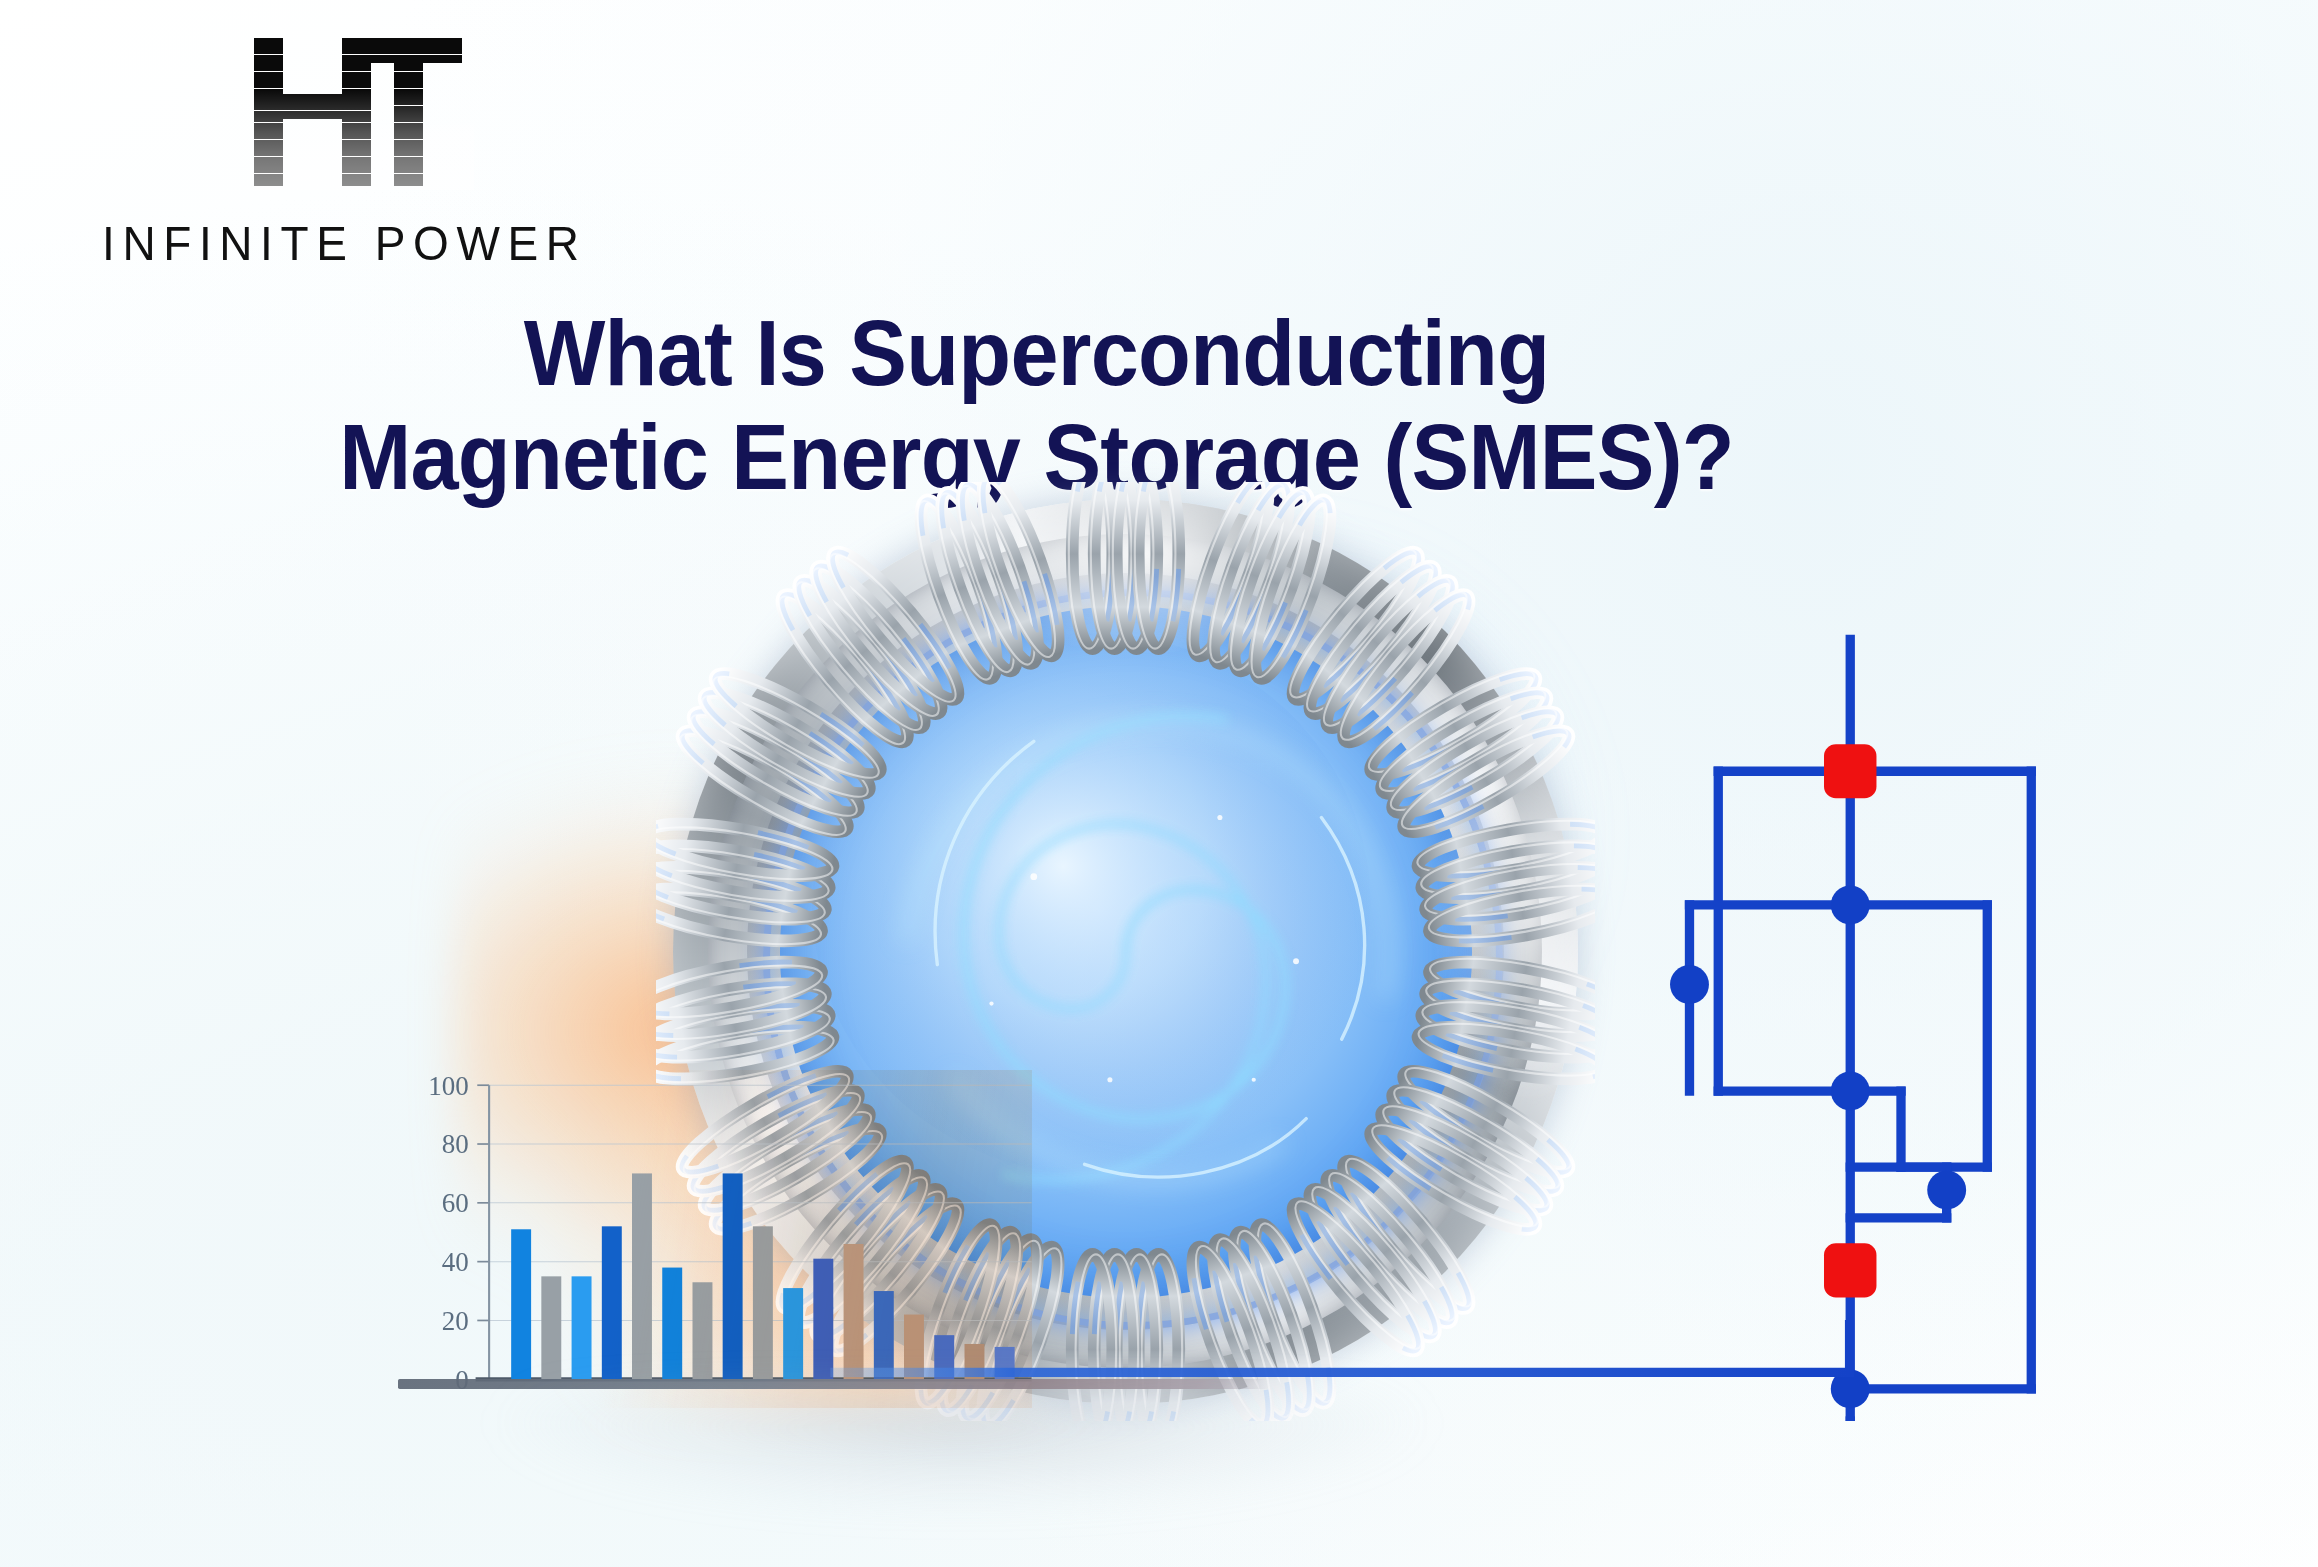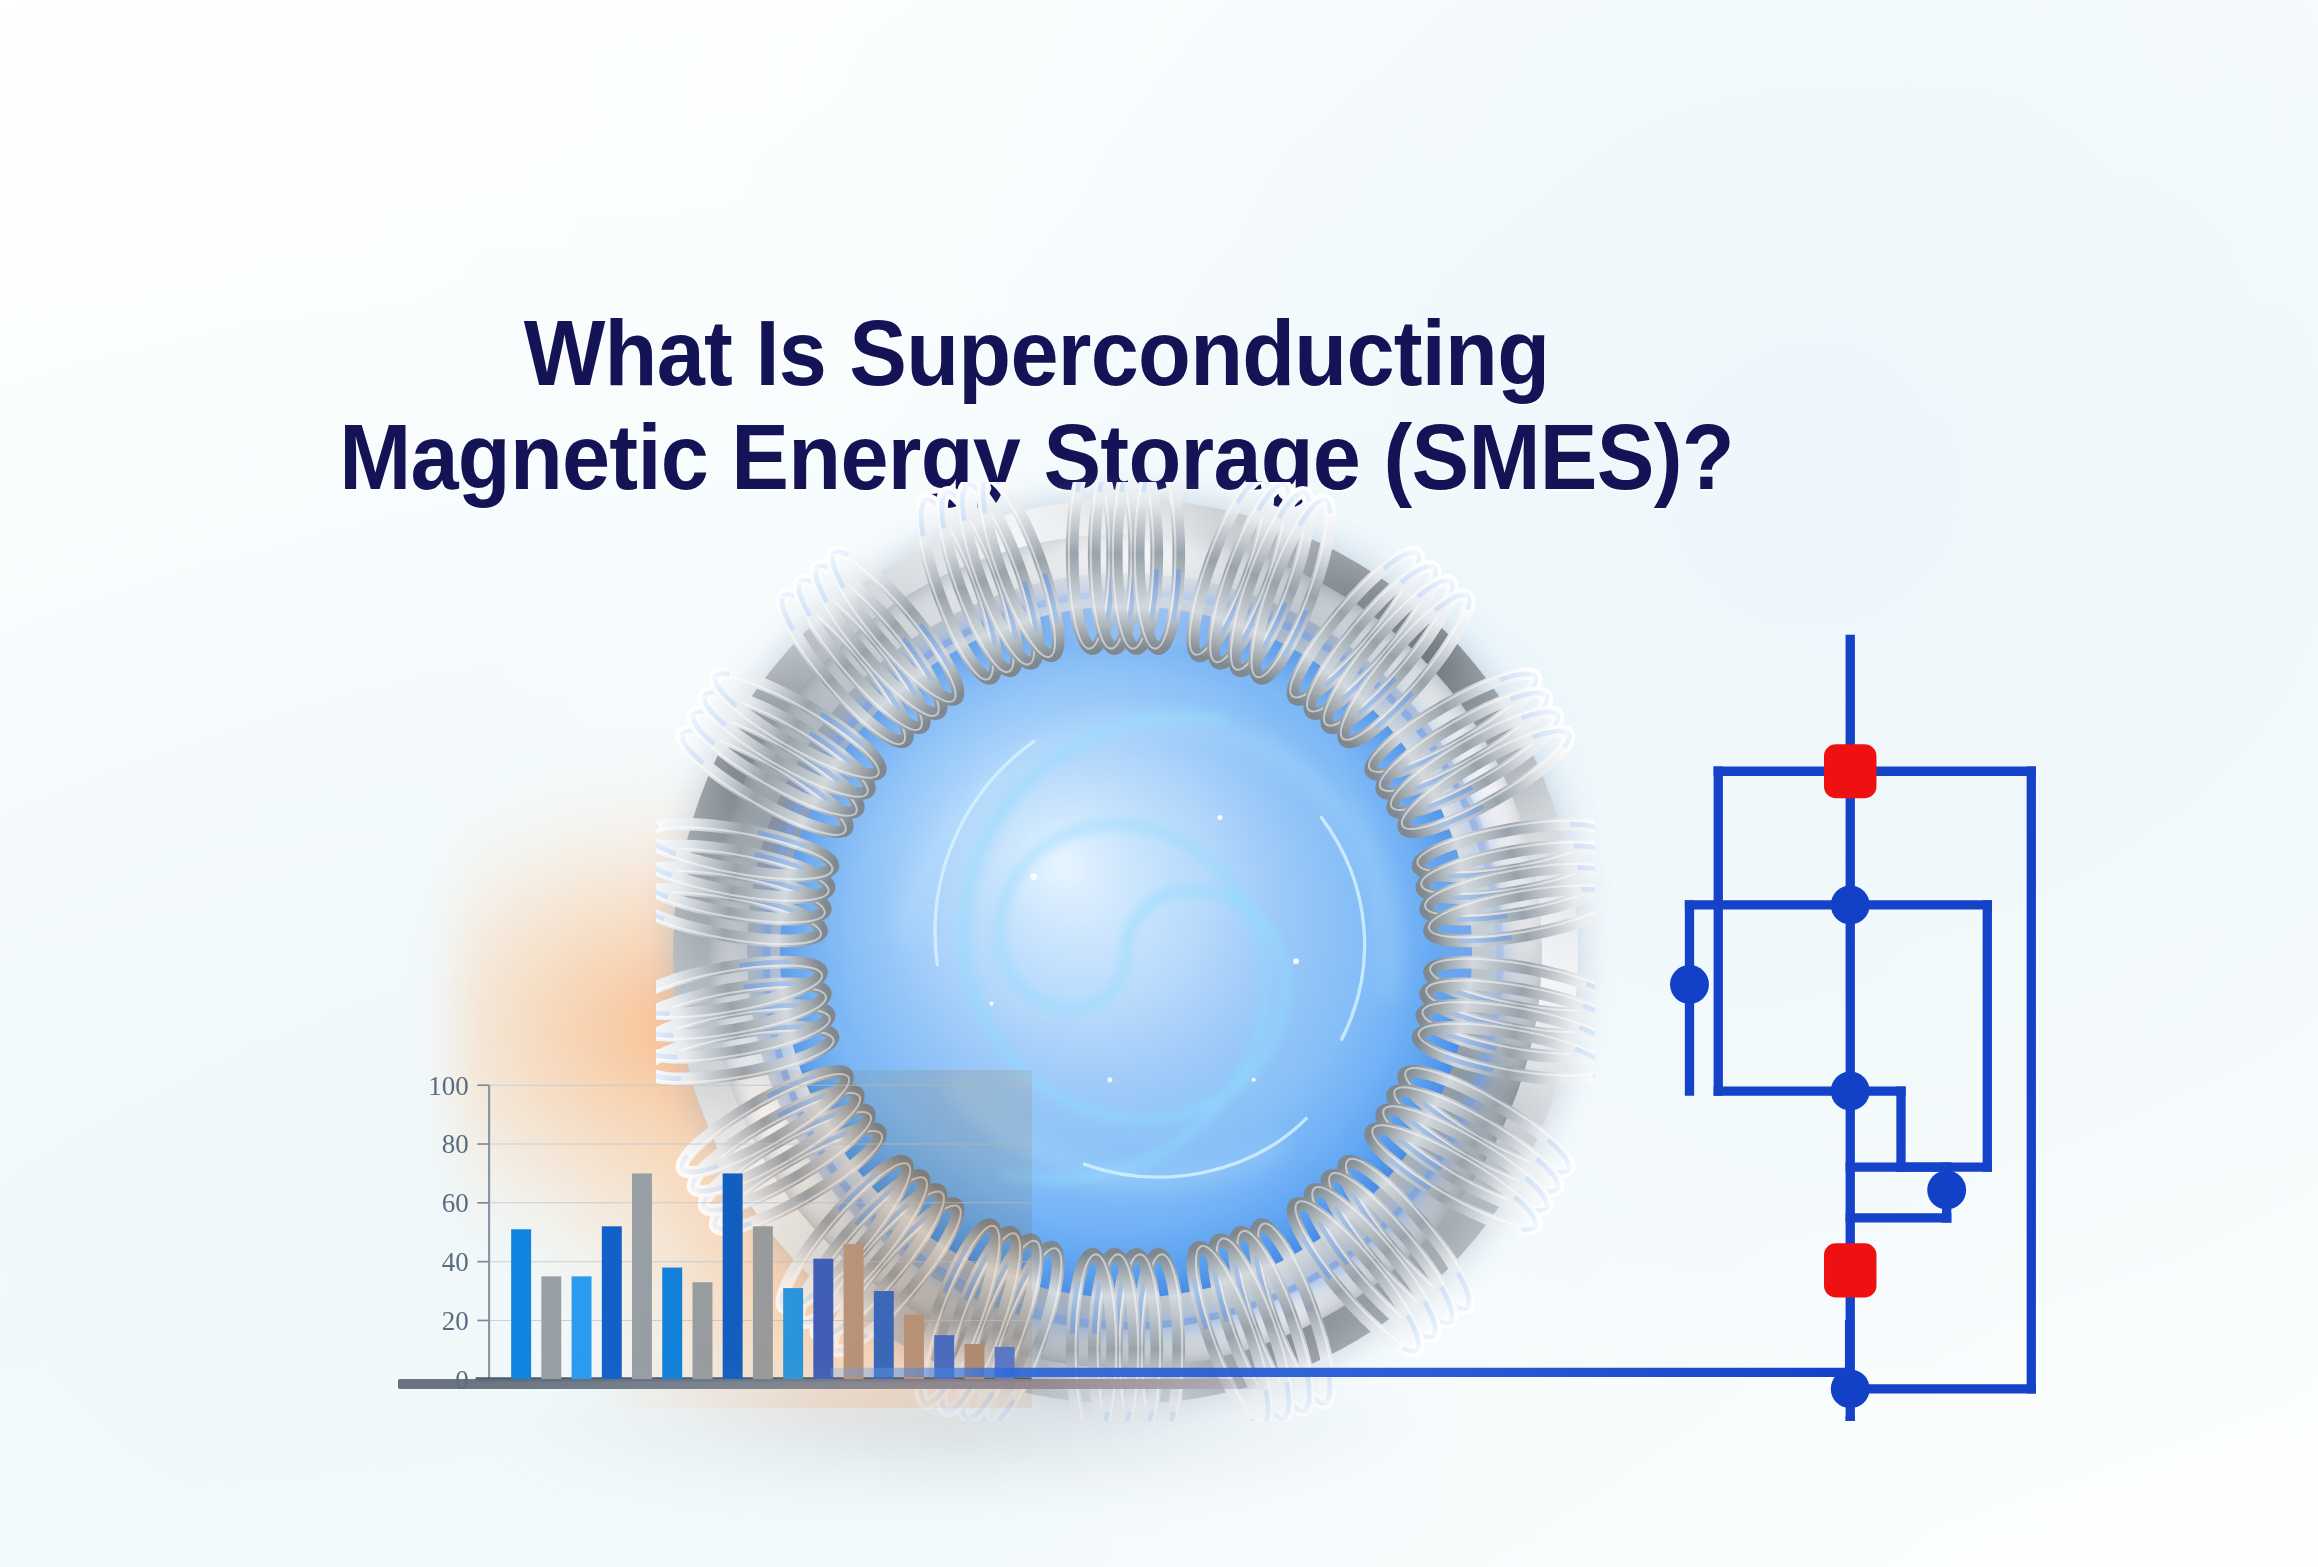--- a/index.html
+++ b/index.html
@@ -145,20 +145,31 @@
     position:absolute;left:398px;top:1379px;width:872px;height:10.2px;
     background:linear-gradient(to right,#5d6775 0%,#6d7886 40%,#8f7f86 72%,#a9a0aa 92%,rgba(200,200,210,0) 100%);
     border-radius:1.7px;opacity:0.92;
   }
 </style>
 </head>
 <body>
 
 <div id="stage">
 
+  <div id="logo">
+    <div class="logo-ht">
+      <div class="ht-letter striped" id="h-left"></div>
+      <div class="ht-letter striped" id="h-right"></div>
+      <div class="ht-letter striped" id="h-bar"></div>
+      <div class="ht-letter striped" id="t-bar"></div>
+      <div class="ht-letter striped" id="t-stem"></div>
+      <div class="fade-mask"></div>
+    </div>
+    <div class="logo-wordmark">INFINITE POWER</div>
+  </div>
 
   <h1 id="title">
     <span class="l1">What Is Superconducting</span>
     <span class="l2">Magnetic Energy Storage (SMES)?</span>
   </h1>
 
   <div id="toroid-wrap">
     <div class="warm-glow"></div>
     <div class="cool-glow"></div>
 

